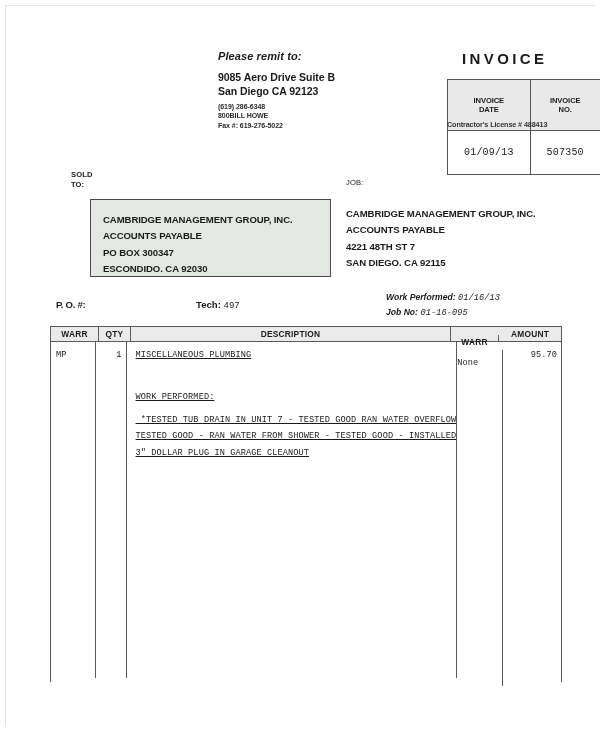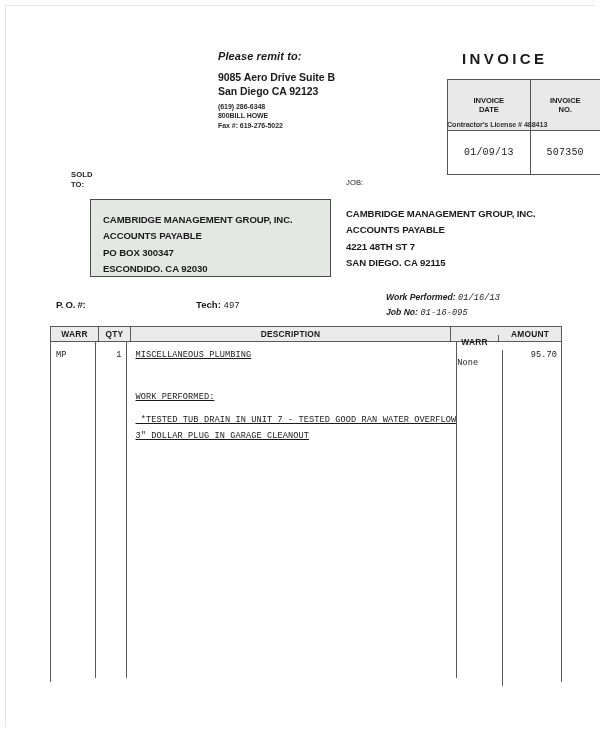--- a/index.html
+++ b/index.html
@@ -356,20 +356,21 @@
       </div>
 
       <div class="td col-desc">
         <div id="desc-cell">
           <div class="desc-line">MISCELLANEOUS PLUMBING</div>
           <div class="desc-gap"></div>
           <div class="desc-line">WORK PERFORMED:</div>
           <div class="desc-gap2"></div>
           <div class="desc-body">
             <div class="desc-line"> *TESTED TUB DRAIN IN UNIT 7 - TESTED GOOD RAN WATER OVERFLOW</div>
+            <div class="desc-line">TESTED GOOD - RAN WATER FROM SHOWER - TESTED GOOD - INSTALLED</div>
             <div class="desc-line">3" DOLLAR PLUG IN GARAGE CLEANOUT</div>
           </div>
         </div>
       </div>
 
       <div class="td col-warr">
         <div class="cell-txt cell-center">None</div>
       </div>
 
       <div class="td col-amt">

